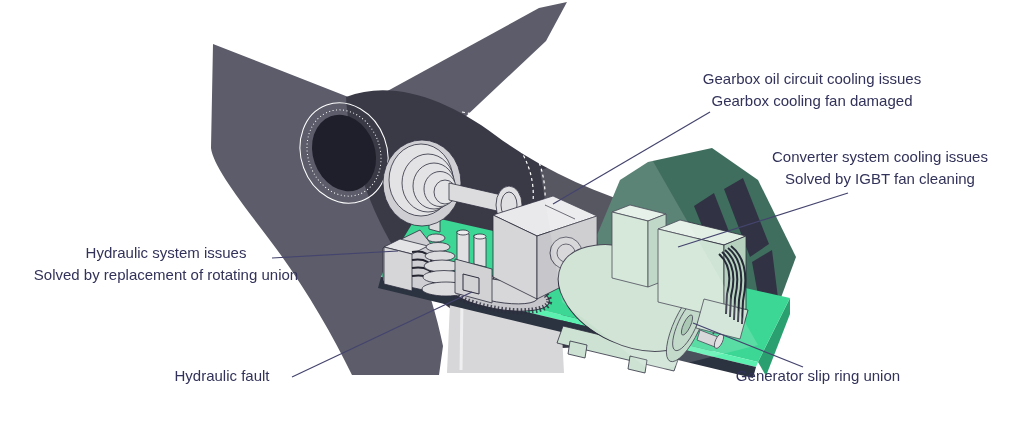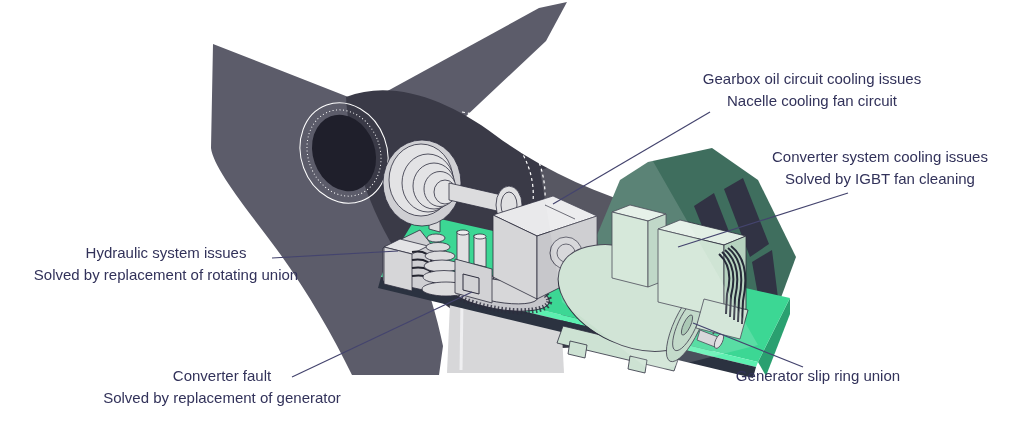--- a/index.html
+++ b/index.html
@@ -166,31 +166,30 @@
     <path d="M 553,204 L 710,112"></path>
     <path d="M 678,247 L 848,193"></path>
     <path d="M 272,258 L 398,251"></path>
     <path d="M 292,377 L 472,292"></path>
     <path d="M 693,323 L 803,367"></path>
   </g>
 </svg>
 
   <div class="label" style="left:812px;top:68px">
     <div>Gearbox oil circuit cooling issues</div>
-    <div>Nacelle cooling fan circuit</div>
+    <div>Gearbox cooling fan damaged</div>
   </div>
   <div class="label" style="left:166px;top:242px">
     <div>Hydraulic system issues</div>
     <div>Solved by replacement of rotating union</div>
   </div>
   <div class="label" style="left:880px;top:146px">
     <div>Converter system cooling issues</div>
     <div>Solved by IGBT fan cleaning</div>
   </div>
   <div class="label" style="left:222px;top:365px">
-    <div>Converter fault</div>
-    <div>Solved by replacement of generator</div>
+    <div>Hydraulic fault</div>
   </div>
   <div class="label" style="left:818px;top:365px">
     <div>Generator slip ring union</div>
   </div>
 
 </div>
 
 </body></html>

